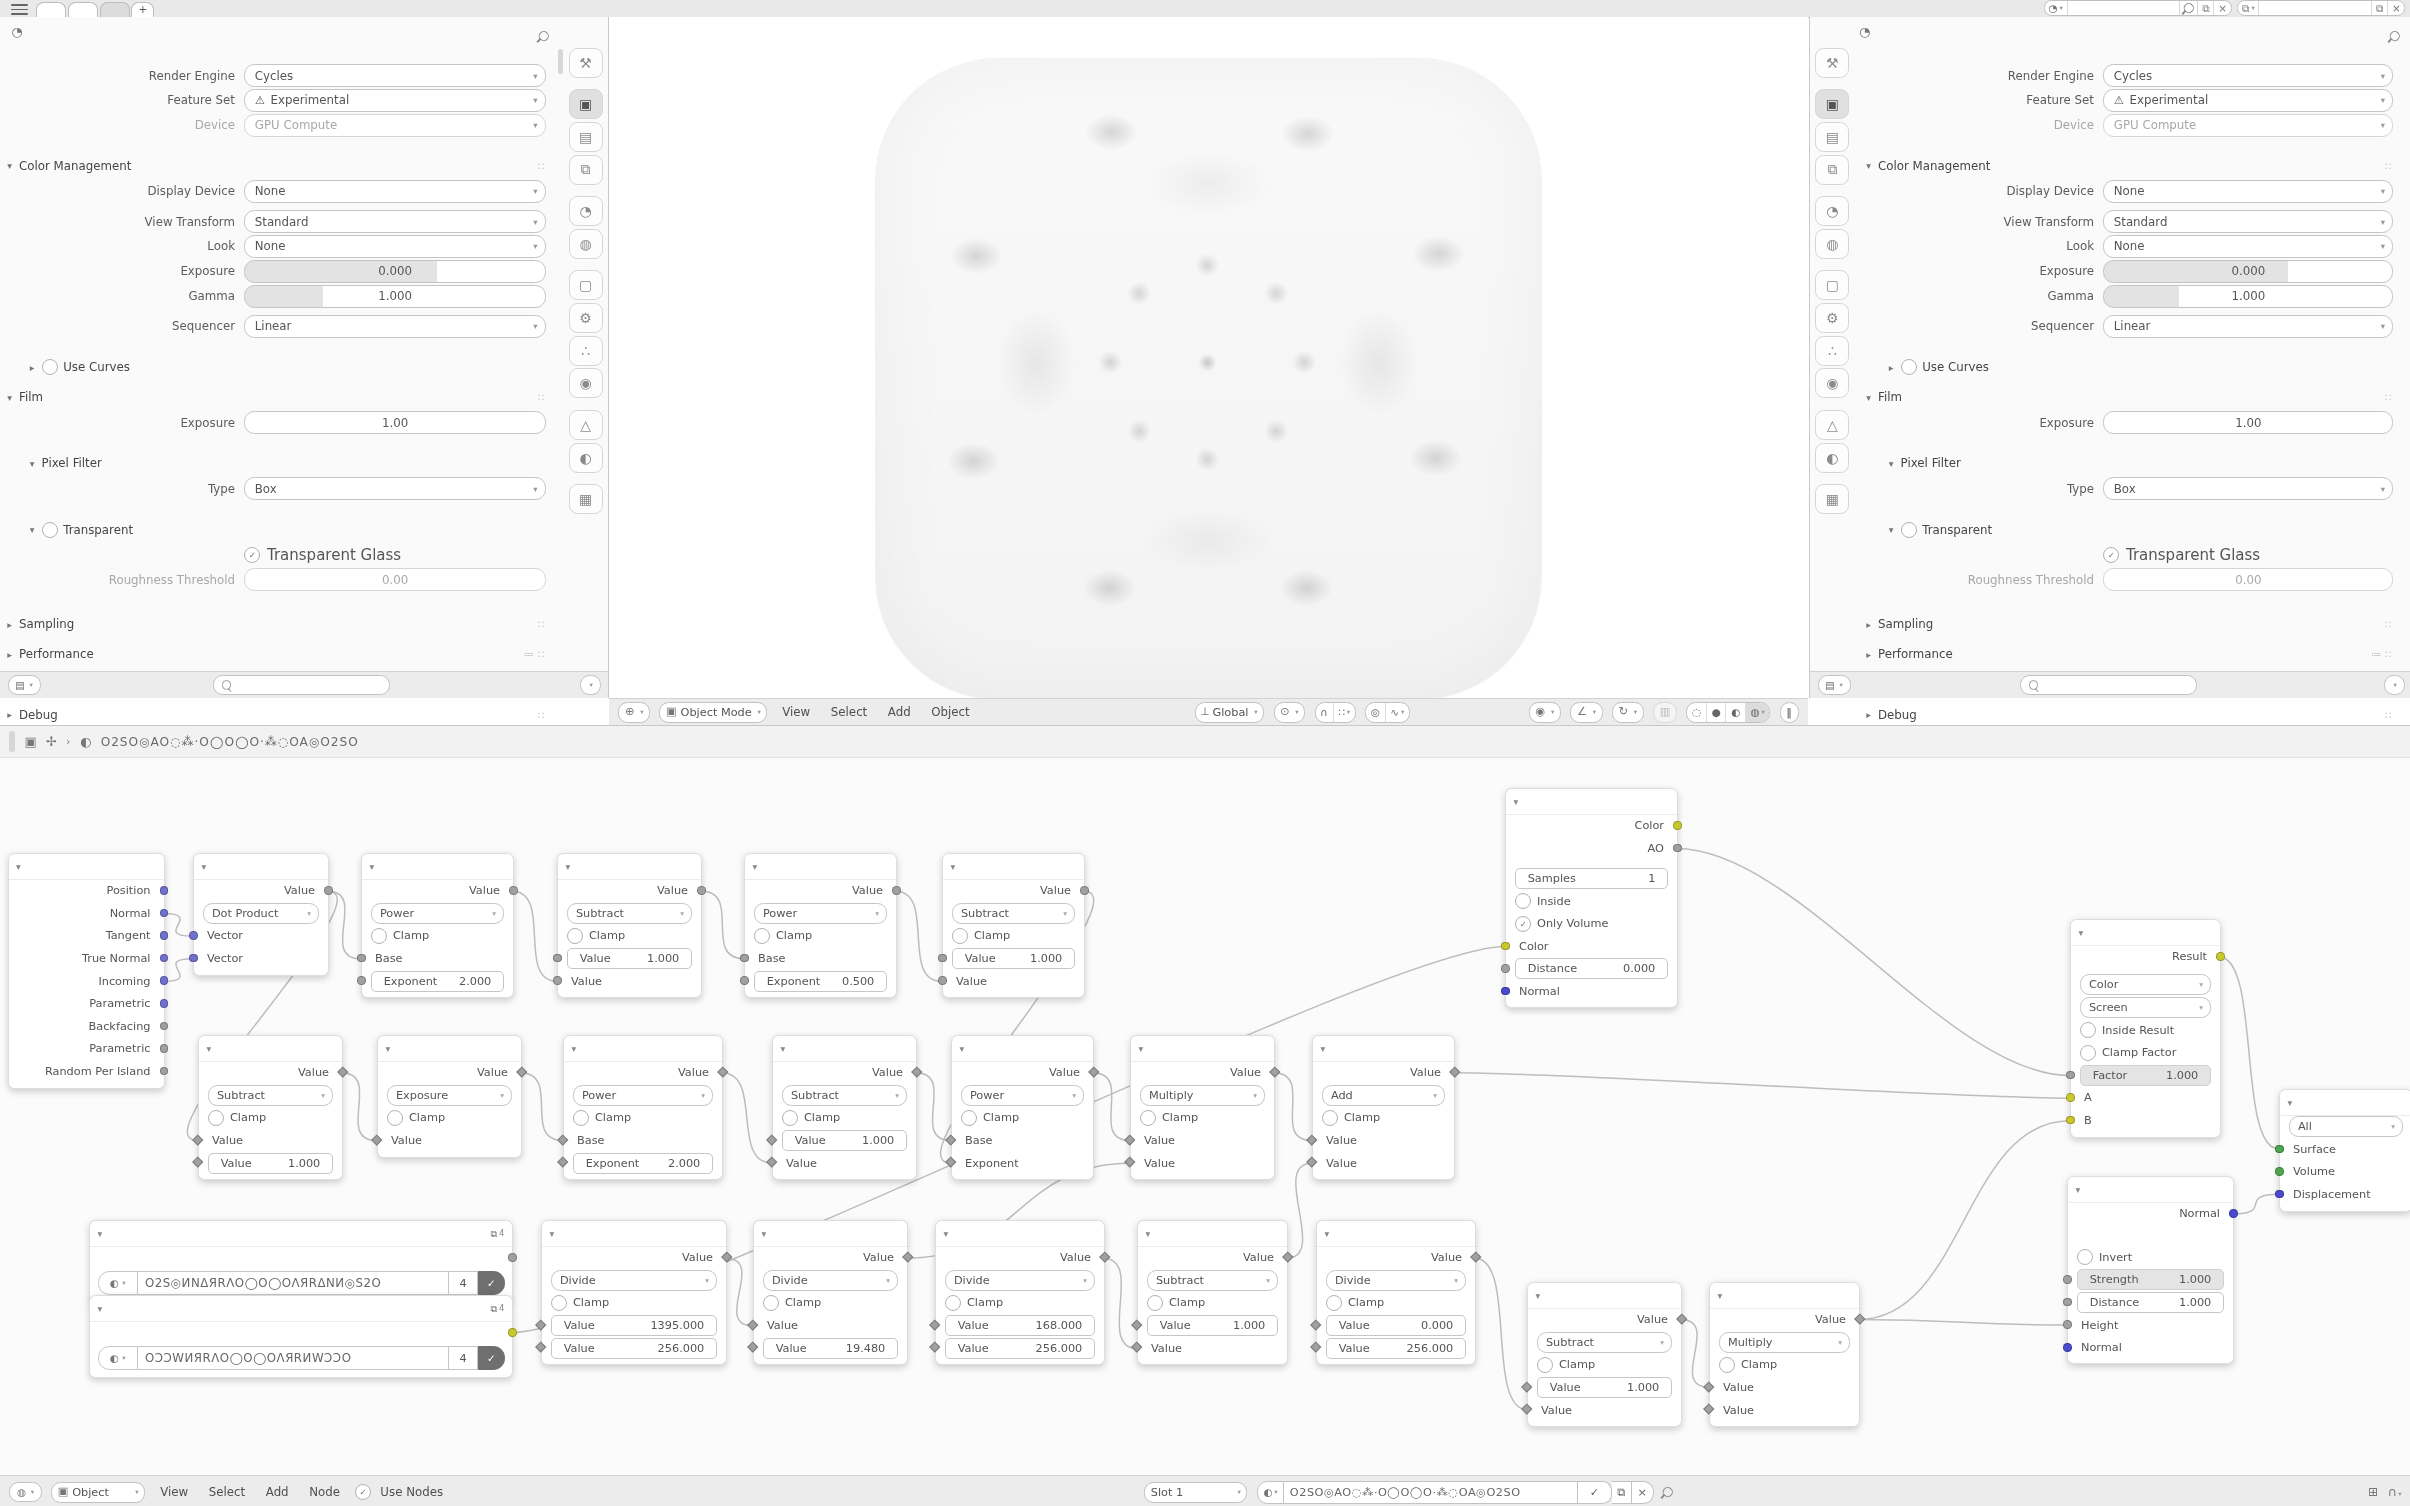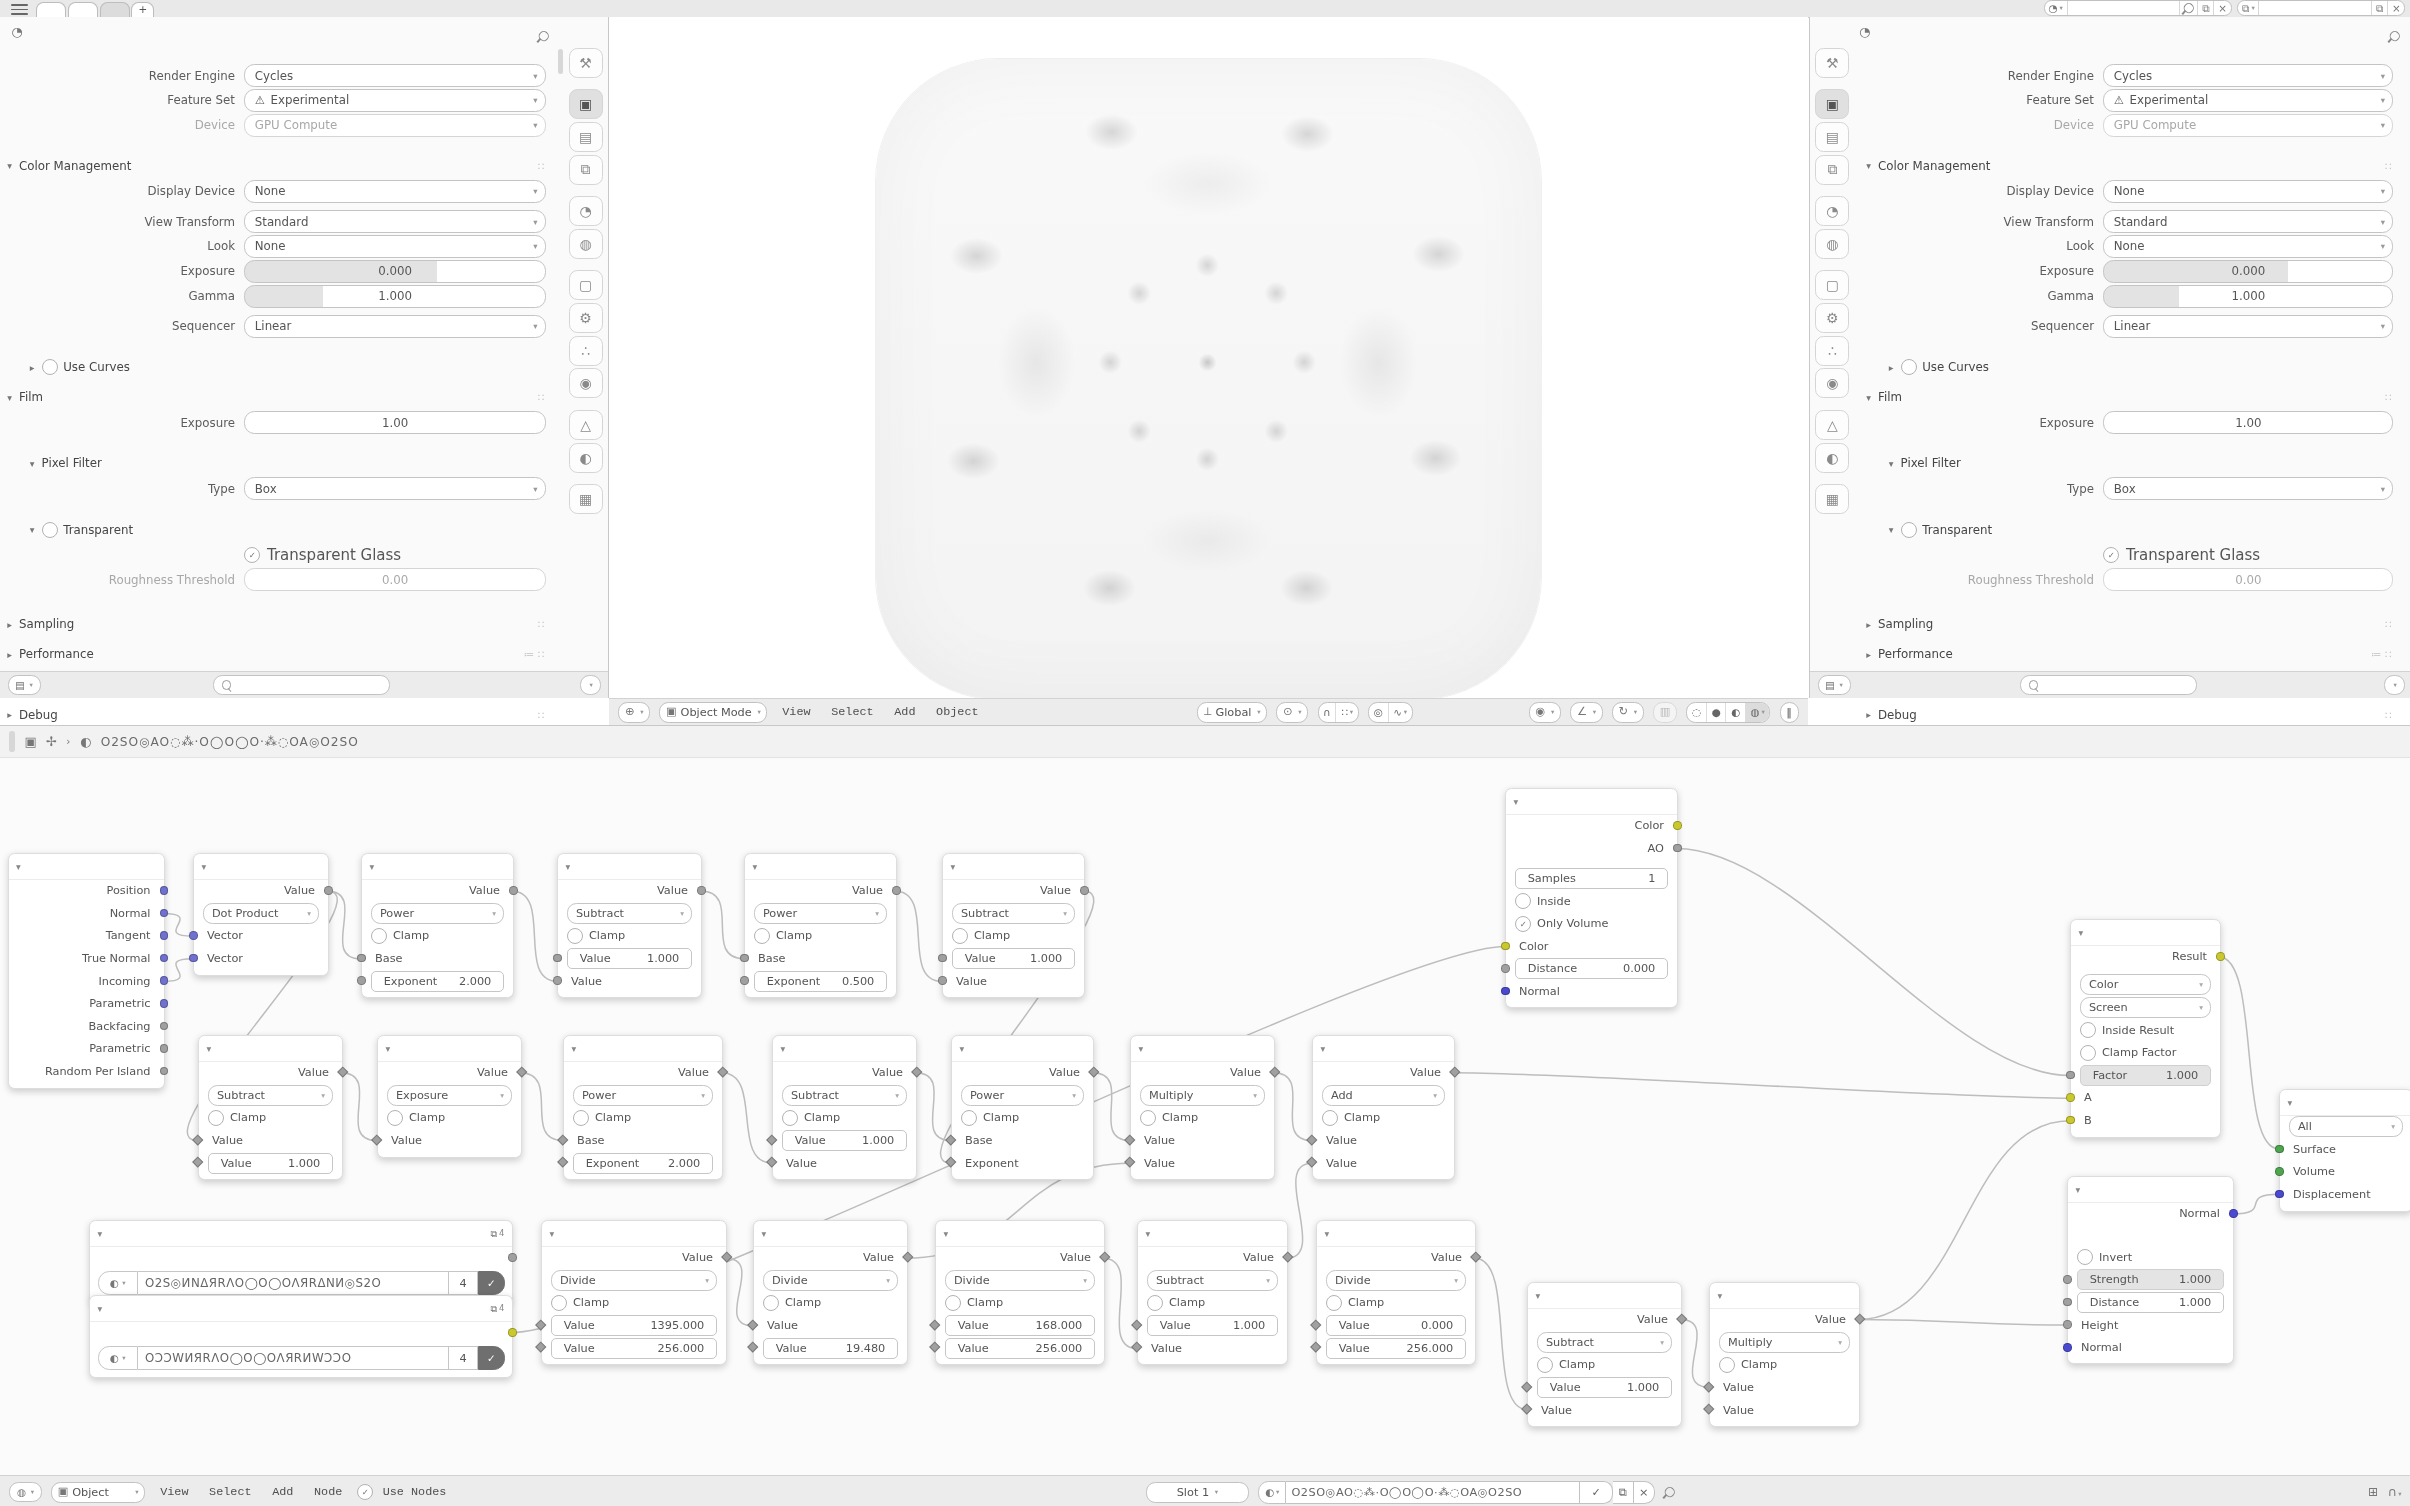--- a/index.html
+++ b/index.html
@@ -57,21 +57,21 @@
   .psec.sub{margin-left:22.6px;}
   .cchk{width:14px;height:14px;border:1.2px solid #b2b2b2;border-radius:50%;background:#fff;display:inline-flex;align-items:center;justify-content:center;font-size:8.5px;color:#777;flex:none;}
   .gaprow{width:100%;}
   .vscroll{position:absolute;width:4.7px;border-radius:2.8px;background:#d7d7d7;}
   
   #viewport{left:609px;top:17px;width:1199px;height:708px;background:#ffffff;}
   #vp-object{position:absolute;left:267px;top:42px;width:665px;height:640px;border-radius:122px;background-color:#f7f7f7;
              box-shadow:inset 0 0 85px rgba(0,0,0,0.045),0 0 0 0.9px #efefef;}
   .vp-footer{position:absolute;left:0;right:0;bottom:0;height:27px;background:#ececec;border-top:0.9px solid #d2d2d2;
              display:flex;align-items:center;gap:9.4px;padding:0 9.4px;box-sizing:border-box;font-size:11.3px;color:#555;}
-  .menuitem{padding:0 5.6px;font-size:11.8px;color:#4f4f4f;font-family:Liberation Mono, monospace;}
+  .menuitem{padding:0 5.6px;font-size:11.8px;color:#4f4f4f;}
   .vbtn{display:flex;align-items:center;gap:3.8px;height:19px;padding:0 5.6px;border:0.9px solid #c2c2c2;border-radius:9.4px;background:#fff;font-size:11.3px;color:#555;}
   .vbtn .ico{font-size:11.3px;}
   .vgrp{display:flex;align-items:center;height:19px;border:0.9px solid #c2c2c2;border-radius:9.4px;background:#fff;overflow:hidden;}
   .vgrp .seg{height:100%;display:flex;align-items:center;padding:0 4.7px;border-right:0.9px solid #ddd;font-size:10.4px;color:#666;}
   .vgrp .seg:last-child{border-right:none;}
   .vgrp .seg.on{background:#dcdcdc;}
   
   #node-area{left:0;top:725px;width:2411px;height:782px;background:#fbfbfb;border-top:0.9px solid #c8c8c8;}
   #crumbbar{position:absolute;left:0;top:0;right:0;height:32px;background:#f2f2f2;border-bottom:0.9px solid #e2e2e2;
             display:flex;align-items:center;gap:9.4px;padding:0 9.4px;box-sizing:border-box;z-index:5;}
@@ -1480,21 +1480,21 @@
         <span>Object</span>
         <span class="vmark" style="margin-left:22.6px;">▾</span>
       </span>
     <span class="menuitem">View</span>
     <span class="menuitem">Select</span>
     <span class="menuitem">Add</span>
     <span class="menuitem">Node</span>
     <span class="cchk">✓</span>
     <span class="menuitem" style="padding-left:0;">Use Nodes</span>
     <span style="flex:1"></span>
-    <span class="vbtn" style="width:90px;justify-content:center;">
+    <span class="vbtn" style="width:90px;justify-content:space-between;">
         <span>Slot 1</span>
         <span class="vmark">▾</span>
       </span>
     <span class="joined">
       <span class="jseg">
           <span class="ico">◐</span>
           <span class="vmark">▾</span>
         </span>
       <span class="jseg" style="width:282px;letter-spacing:0.5px;">O2SO◎AO◌⁂·O◯O◯O·⁂◌OA◎O2SO</span>
       <span class="jseg shield sm">✓</span>

